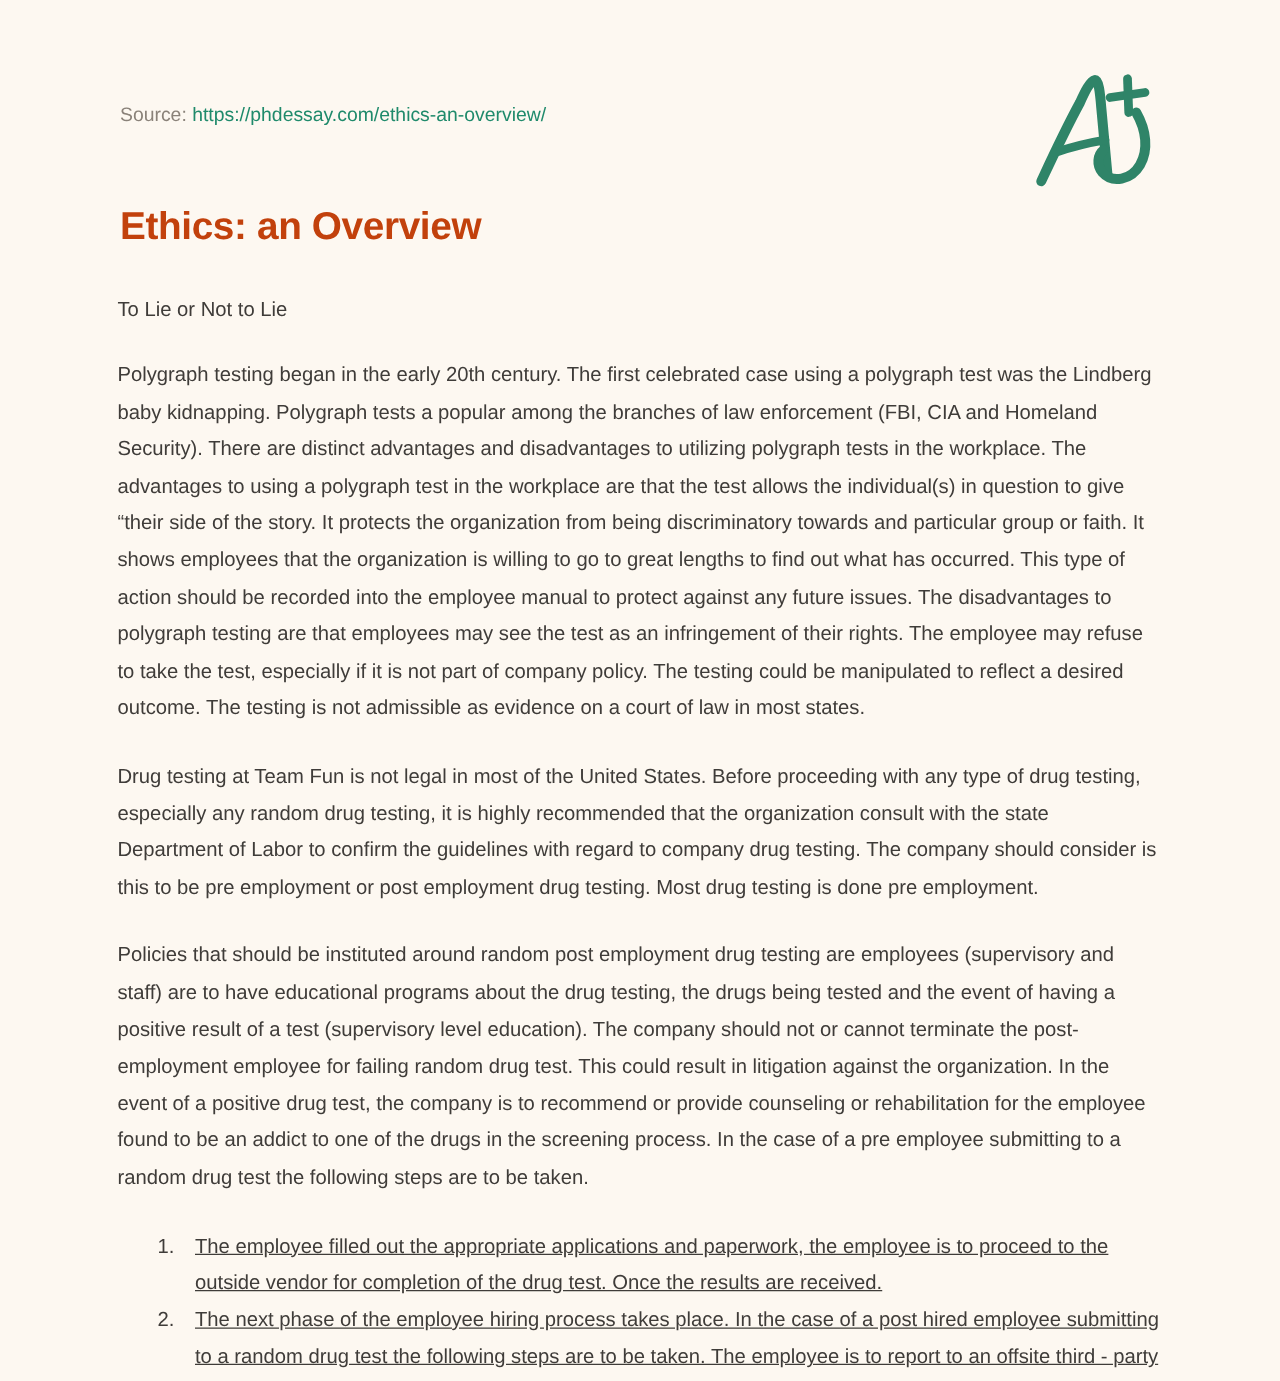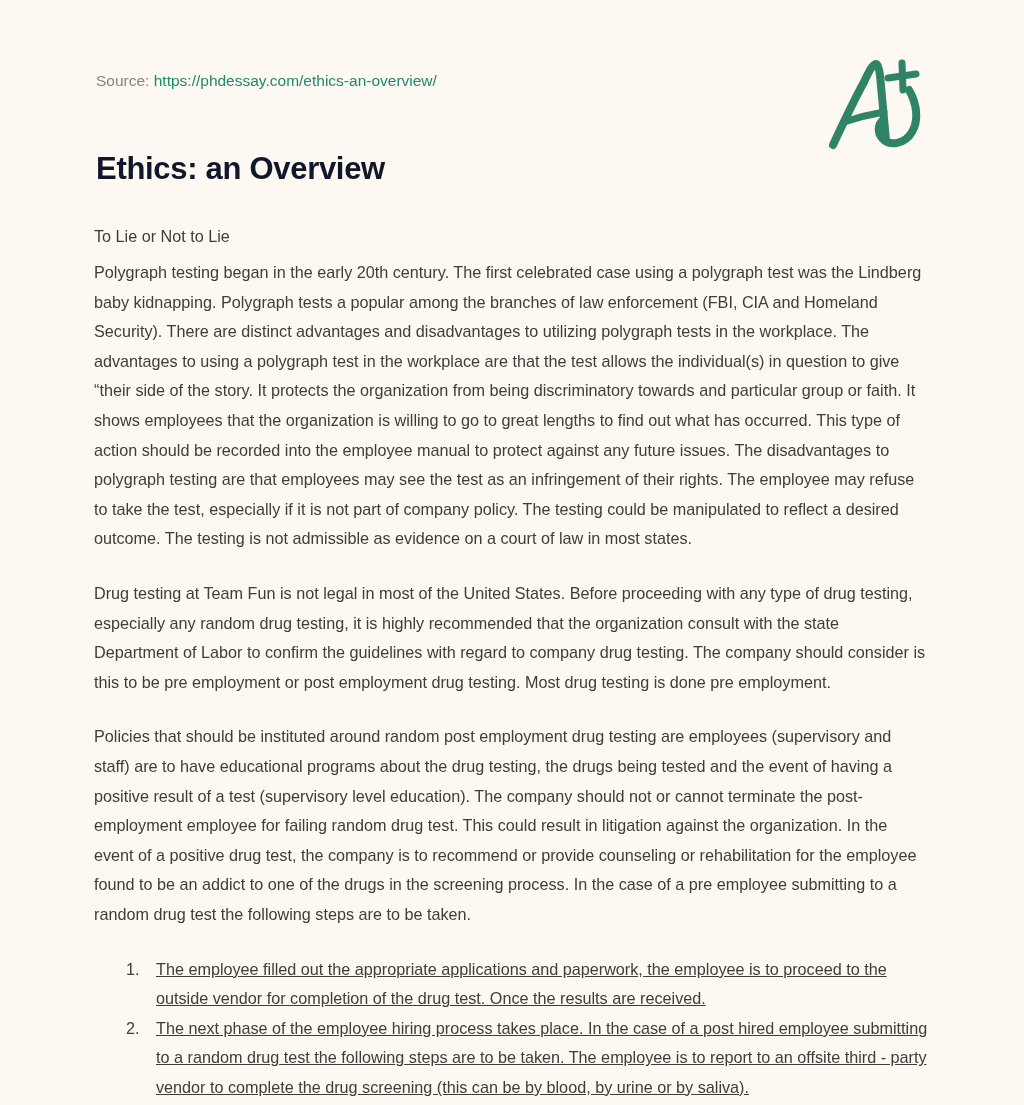--- a/index.html
+++ b/index.html
@@ -29,21 +29,21 @@
   }
   .brand-line {
     font-size: 26px;
     font-weight: bold;
     letter-spacing: -0.2px;
     color: #2e2e2e;
     line-height: 1.2;
     margin: 0;
   }
   .source-line {
-    margin-top: 8px;
+    margin-top: 20px;
     font-size: 15.5px;
     color: #8a8279;
     line-height: 1.4;
   }
   .source-label { color: #8a8279; }
   .source-url {
     color: #1f8a6b;
     text-decoration: none;
   }
 
@@ -56,38 +56,38 @@
     height: 110px;
   }
   .logo svg { display: block; }
 
   
   .doc-title {
     margin: 0;
     padding: 58px 96px 0 96px;
     font-size: 31px;
     font-weight: bold;
-    color: #0f172a;
+    color: #c2410c;
     letter-spacing: -0.3px;
     line-height: 1.25;
   }
 
   
   .content {
     padding: 34px 96px 0 94px;
   }
   .content p {
     margin: 0 0 25px 0;
     font-size: 16.2px;
     line-height: 29.6px;
     color: #3f3c39;
     text-align: left;
   }
   .content p.lead {
-    margin-bottom: 6px;
+    margin-bottom: 22px;
   }
   ol.steps {
     margin: 0;
     padding-left: 50px;
     list-style-position: outside;
   }
   ol.steps li {
     font-size: 16.2px;
     line-height: 29.6px;
     color: #3f3c39;

